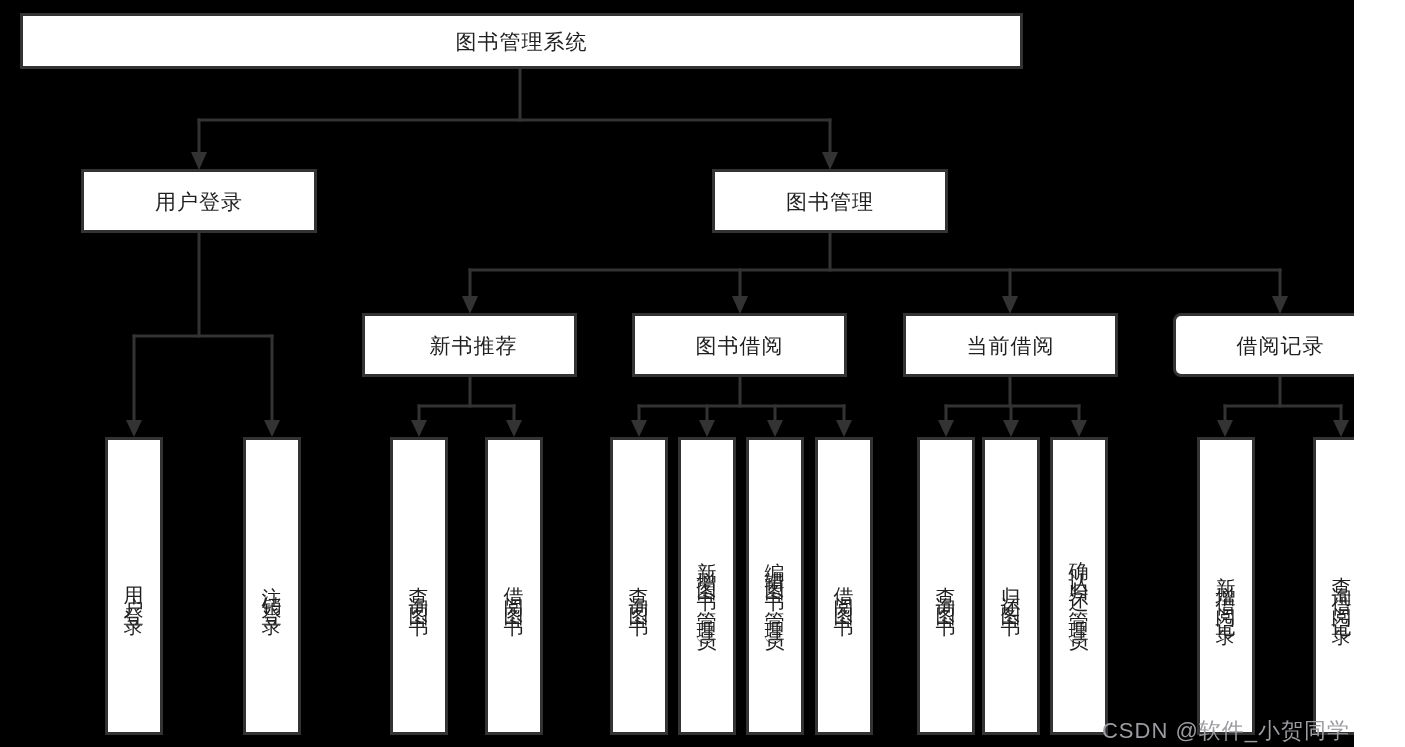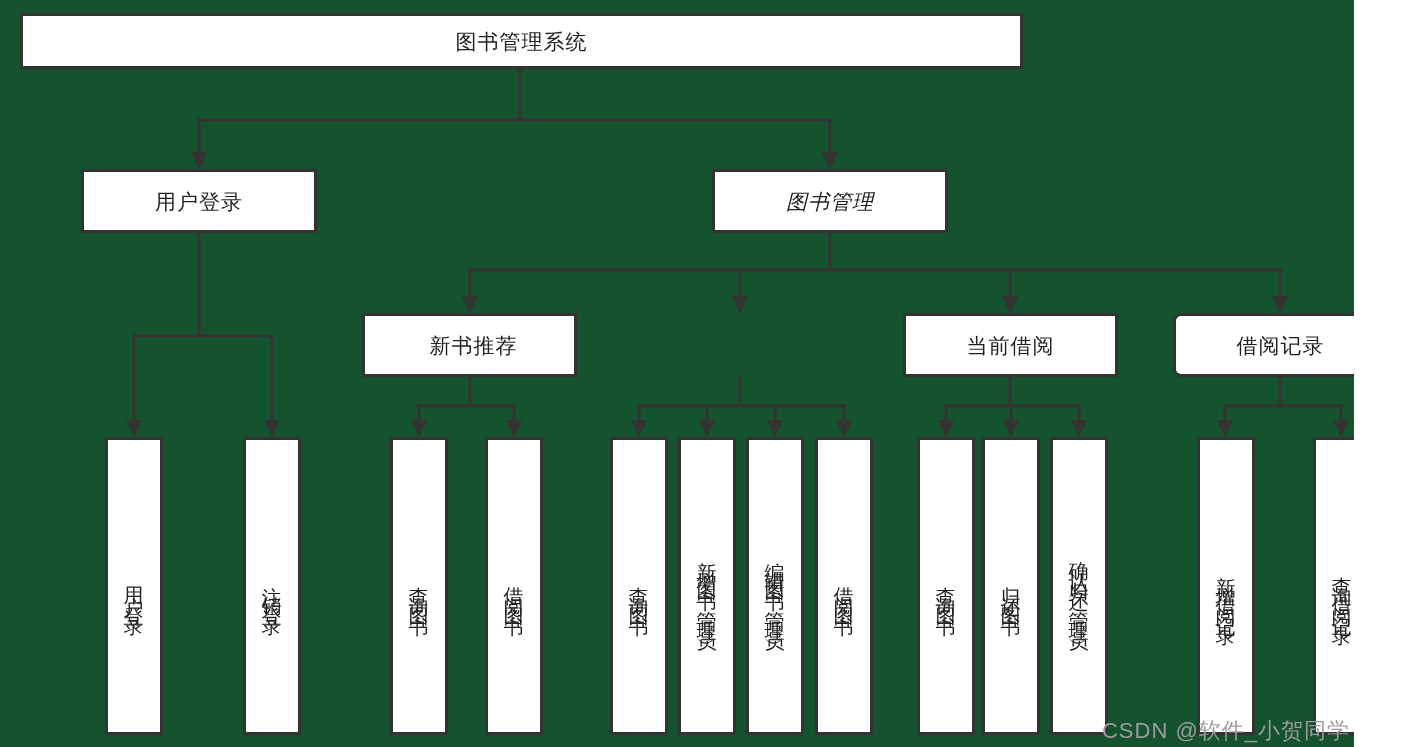--- a/index.html
+++ b/index.html
@@ -5,21 +5,21 @@
   html, body {
     margin: 0;
     padding: 0;
     background: #ffffff;
     font-family: "Liberation Sans", "DejaVu Sans", sans-serif;
   }
   .canvas {
     position: relative;
     width: 1354px;
     height: 747px;
-    background: #14532d;
+    background: #000000;
     overflow: hidden;
   }
   .connectors {
     position: absolute;
     left: 0;
     top: 0;
     width: 1405px;
     height: 747px;
     pointer-events: none;
   }
@@ -46,21 +46,21 @@
     letter-spacing: 10px;
     line-height: 1;
     padding-top: 10px;
   }
   .root-box   { left: 20px;  top: 13px;  width: 1003px; height: 56px; }
   .l2-box     { top: 169px;  width: 236px; height: 64px; }
   .l3-box     { top: 313px;  width: 215px; height: 64px; }
   .leaf       { top: 437px;  width: 58px;  height: 298px; }
 
   .n-user-login   { left: 81px; }
-  .n-book-mgmt    { left: 712px; font-style: italic; }
+  .n-book-mgmt    { left: 712px; }
   .n-new-book     { left: 362px; padding-left: 8px; }
   .n-book-borrow  { left: 632px; }
   .n-cur-borrow   { left: 903px; }
   .n-borrow-rec   { left: 1173px; border-radius: 8px; }
 
   .lf-1  { left: 105px; }
   .lf-2  { left: 243px; }
   .lf-3  { left: 390px; }
   .lf-4  { left: 485px; }
   .lf-5  { left: 610px; }
@@ -165,20 +165,23 @@
   <div class="node hbox l2-box n-user-login">
     <span>用户登录</span>
   </div>
   <div class="node hbox l2-box n-book-mgmt">
     <span>图书管理</span>
   </div>
 
   <div class="node hbox l3-box n-new-book">
     <span>新书推荐</span>
   </div>
+  <div class="node hbox l3-box n-book-borrow">
+    <span>图书借阅</span>
+  </div>
   <div class="node hbox l3-box n-cur-borrow">
     <span>当前借阅</span>
   </div>
   <div class="node hbox l3-box n-borrow-rec">
     <span>借阅记录</span>
   </div>
 
   <div class="node vbox leaf lf-1">
     <span>用户登录</span>
   </div>

